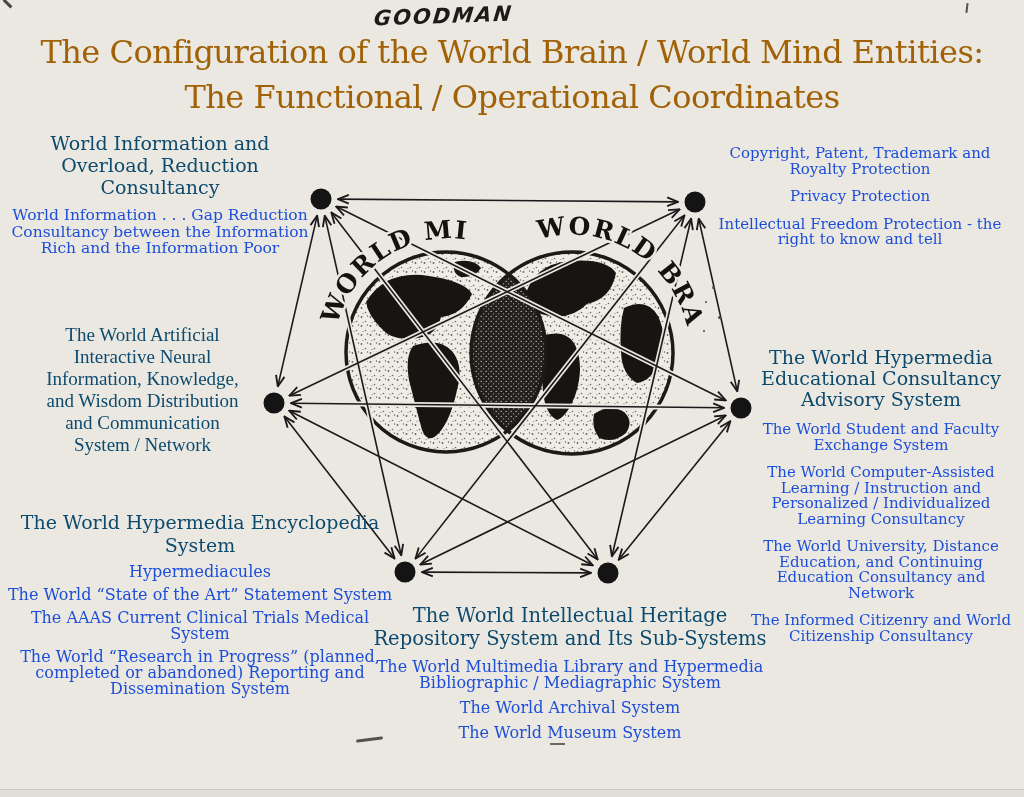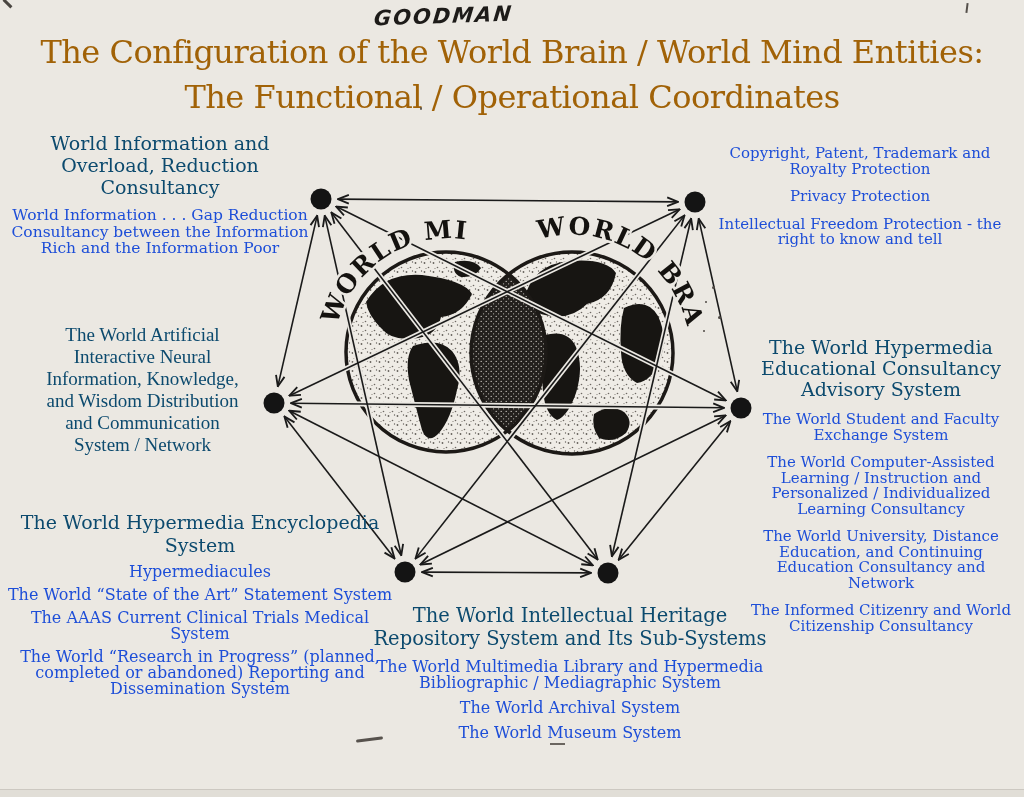--- a/index.html
+++ b/index.html
@@ -29,21 +29,21 @@
   .heading{font-size:19px;line-height:22px;color:#0c4a6e;}
   .item{font-size:15.5px;line-height:16.5px;color:#1d4ed8;}
   
   .b-tl{left:4px;top:132px;width:312px;}
   .b-tl .item{margin-top:9px;font-size:15.5px;}
   .b-tr{left:700px;top:134px;width:320px;}
   .b-tr .heading{line-height:22px;}
   .b-tr .item{margin-top:12px;font-size:15px;line-height:15.5px;}
   .b-ml{left:25px;top:324px;width:235px;font-family:Liberation Serif, serif;}
   .b-ml .heading{line-height:22px;}
-  .b-mr{left:742px;top:337px;width:278px;}
+  .b-mr{left:742px;top:347px;width:278px;}
   .b-mr .heading{line-height:21px;}
   .b-mr .item{margin-top:12px;font-size:15px;line-height:15.5px;}
   .b-bl{left:0px;top:511px;width:400px;}
   .b-bl .heading{line-height:23px;}
   .b-bl .item{margin-top:7px;font-size:16px;line-height:16px;}
   .b-bc{left:354px;top:604px;width:432px;}
   .b-bc .heading{font-size:19.5px;line-height:23px;}
   .b-bc .item{margin-top:9px;font-size:16px;line-height:16px;}
   
   .artifact{position:absolute;background:#4a4641;}

